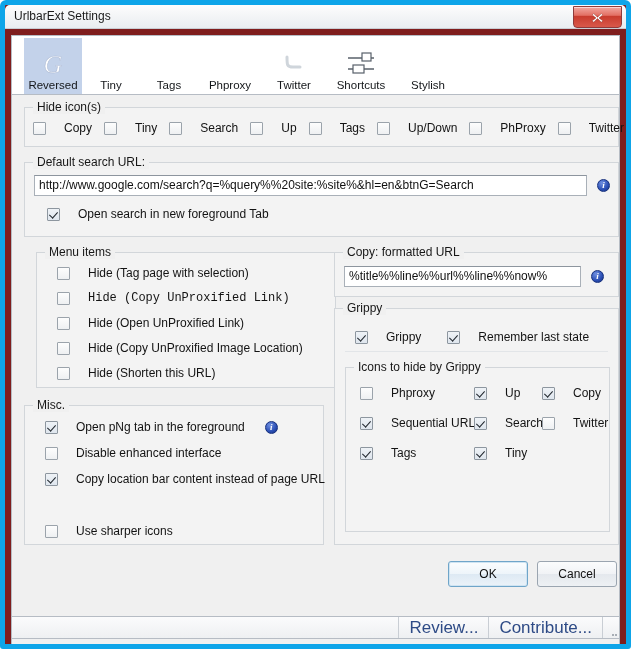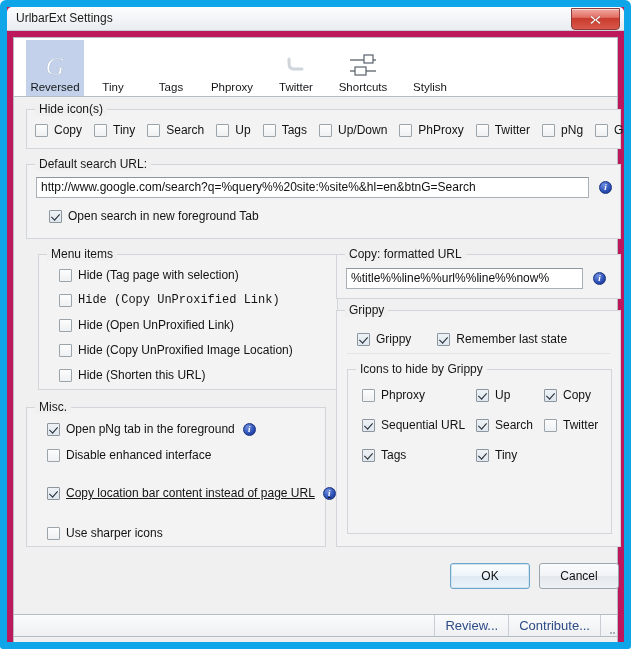--- a/index.html
+++ b/index.html
@@ -9,22 +9,22 @@
   }
   body {
     font-family: "Liberation Sans", sans-serif;
     -webkit-font-smoothing: antialiased;
   }
   #window {
     position: relative;
     width: 631px;
     height: 649px;
     box-sizing: border-box;
-    background: #be185d;
-    border: 7px solid #0ea5e9;
+    background: #7f1d1d;
+    border: 5px solid #0ea5e9;
     border-radius: 6px 6px 3px 3px;
     overflow: hidden;
     font-size: 12px;
     color: #1a1a1a;
   }
 
   
   #titlebar {
     position: relative;
     height: 23px;
@@ -125,20 +125,21 @@
   }
   .group.on-white > .legend { background: #f0f0f0; }
   .group.nested > .legend { background: #f3f3f3; }
 
   
   .cb-row {
     display: flex;
     align-items: flex-end;
     cursor: pointer;
     white-space: nowrap;
+    gap: 12px;
   }
   .cb {
     width: 13px;
     height: 13px;
     box-sizing: border-box;
     border: 1px solid #9ba3ab;
     background: linear-gradient(to bottom, #fdfdfd, #eef0f2);
     border-radius: 1px;
     flex: 0 0 auto;
     position: relative;
@@ -236,21 +237,21 @@
     display: flex;
     align-items: stretch;
     justify-content: flex-end;
   }
   .footer-cell {
     display: flex;
     align-items: center;
     justify-content: center;
     padding: 0 10px;
     border-left: 1px solid #c9ced4;
-    font-size: 13px;
+    font-size: 17px;
     color: #2e4b86;
     cursor: pointer;
     white-space: nowrap;
   }
   #footer-grip {
     width: 14px;
     display: flex;
     align-items: flex-end;
     justify-content: flex-end;
     padding: 0 2px 2px 0;
@@ -420,21 +421,21 @@
 
       <div class="cb-row" style="position:absolute; left:20px; top:14px;">
         <span class="cb checked"></span>
         <span class="cb-label">Open pNg tab in the foreground</span>
         <span class="info-icon" style="margin-left:8px;">i</span>
       </div>
       <div class="cb-row" style="position:absolute; left:20px; top:40px;">
         <span class="cb"></span>
         <span class="cb-label">Disable enhanced interface</span>
       </div>
-      <div class="cb-row" style="position:absolute; left:20px; top:78px;text-decoration:underline;">
+      <div class="cb-row" style="position:absolute; left:20px; top:66px;">
         <span class="cb checked"></span>
         <span class="cb-label">Copy location bar content instead of page URL</span>
         <span class="info-icon" style="margin-left:8px;">i</span>
       </div>
       <div class="cb-row" style="position:absolute; left:20px; top:118px;">
         <span class="cb"></span>
         <span class="cb-label">Use sharper icons</span>
       </div>
     </div>
 

